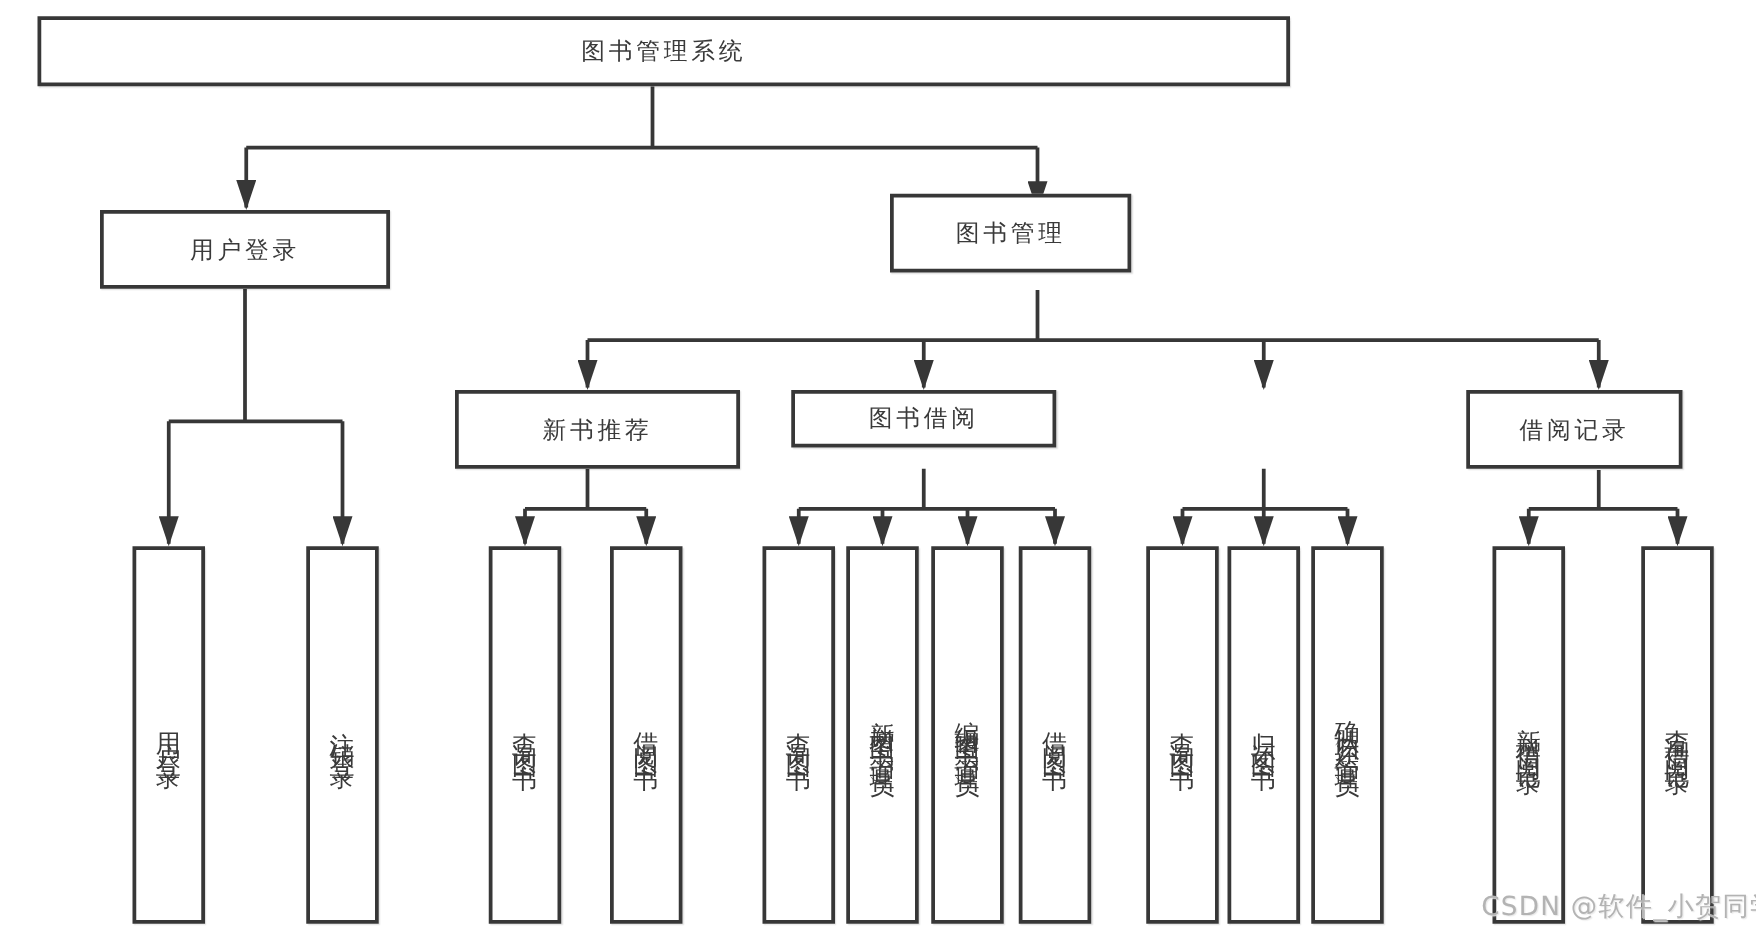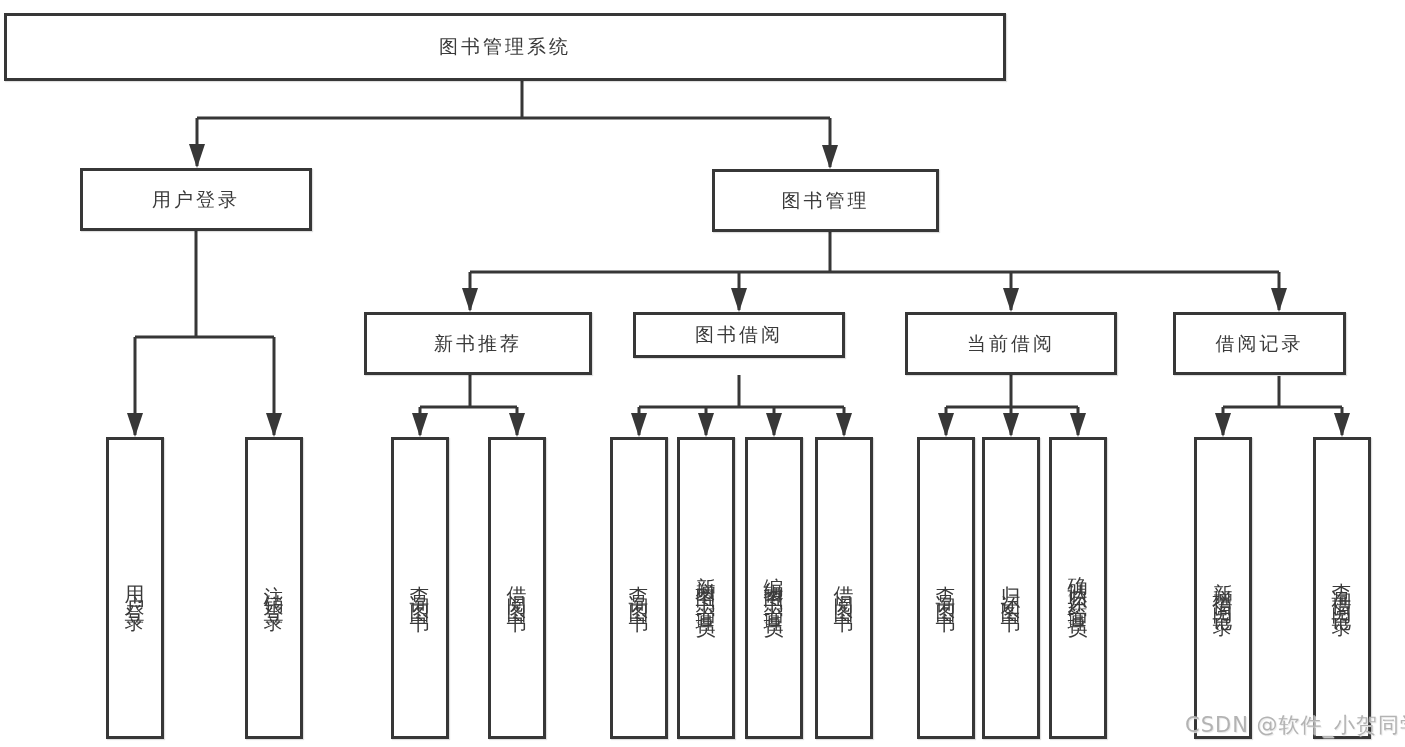--- a/index.html
+++ b/index.html
@@ -94,28 +94,27 @@
       <line x1="946" y1="407" x2="946" y2="435" marker-end="url(#arr)"></line>
       <line x1="1011" y1="407" x2="1011" y2="435" marker-end="url(#arr)"></line>
       <line x1="1078" y1="407" x2="1078" y2="435" marker-end="url(#arr)"></line>
 
       <path d="M1279 376 V407 M1223 407 H1342"></path>
       <line x1="1223" y1="407" x2="1223" y2="435" marker-end="url(#arr)"></line>
       <line x1="1342" y1="407" x2="1342" y2="435" marker-end="url(#arr)"></line>
     </g>
   </svg>
 
-  <div class="node h" style="left:4px;top:13px;width:1002px;height:68px">图书管理系统</div>
+  <div class="node h" style="left:30px;top:13px;width:1002px;height:56px">图书管理系统</div>
 
   <div class="node h" style="left:80px;top:168px;width:232px;height:63px">用户登录</div>
-  <div class="node h" style="left:712px;top:169px;width:227px;height:63px">图书管理</div>
+  <div class="node h" style="left:712px;top:155px;width:193px;height:63px">图书管理</div>
 
   <div class="node h" style="left:364px;top:312px;width:228px;height:63px">新书推荐</div>
   <div class="node h" style="left:633px;top:312px;width:212px;height:46px">图书借阅</div>
-  <div class="node h" style="left:905px;top:312px;width:212px;height:63px">当前借阅</div>
   <div class="node h" style="left:1173px;top:312px;width:173px;height:63px">借阅记录</div>
 
   <div class="node v" style="left:106px;top:437px;width:58px;height:302px">用户登录</div>
   <div class="node v" style="left:245px;top:437px;width:58px;height:302px">注销登录</div>
 
   <div class="node v" style="left:391px;top:437px;width:58px;height:302px">查询图书</div>
   <div class="node v" style="left:488px;top:437px;width:58px;height:302px">借阅图书</div>
 
   <div class="node v" style="left:610px;top:437px;width:58px;height:302px">查询图书</div>
   <div class="node v" style="left:677px;top:437px;width:58px;height:302px;letter-spacing:6px">新增图书（管理员）</div>

